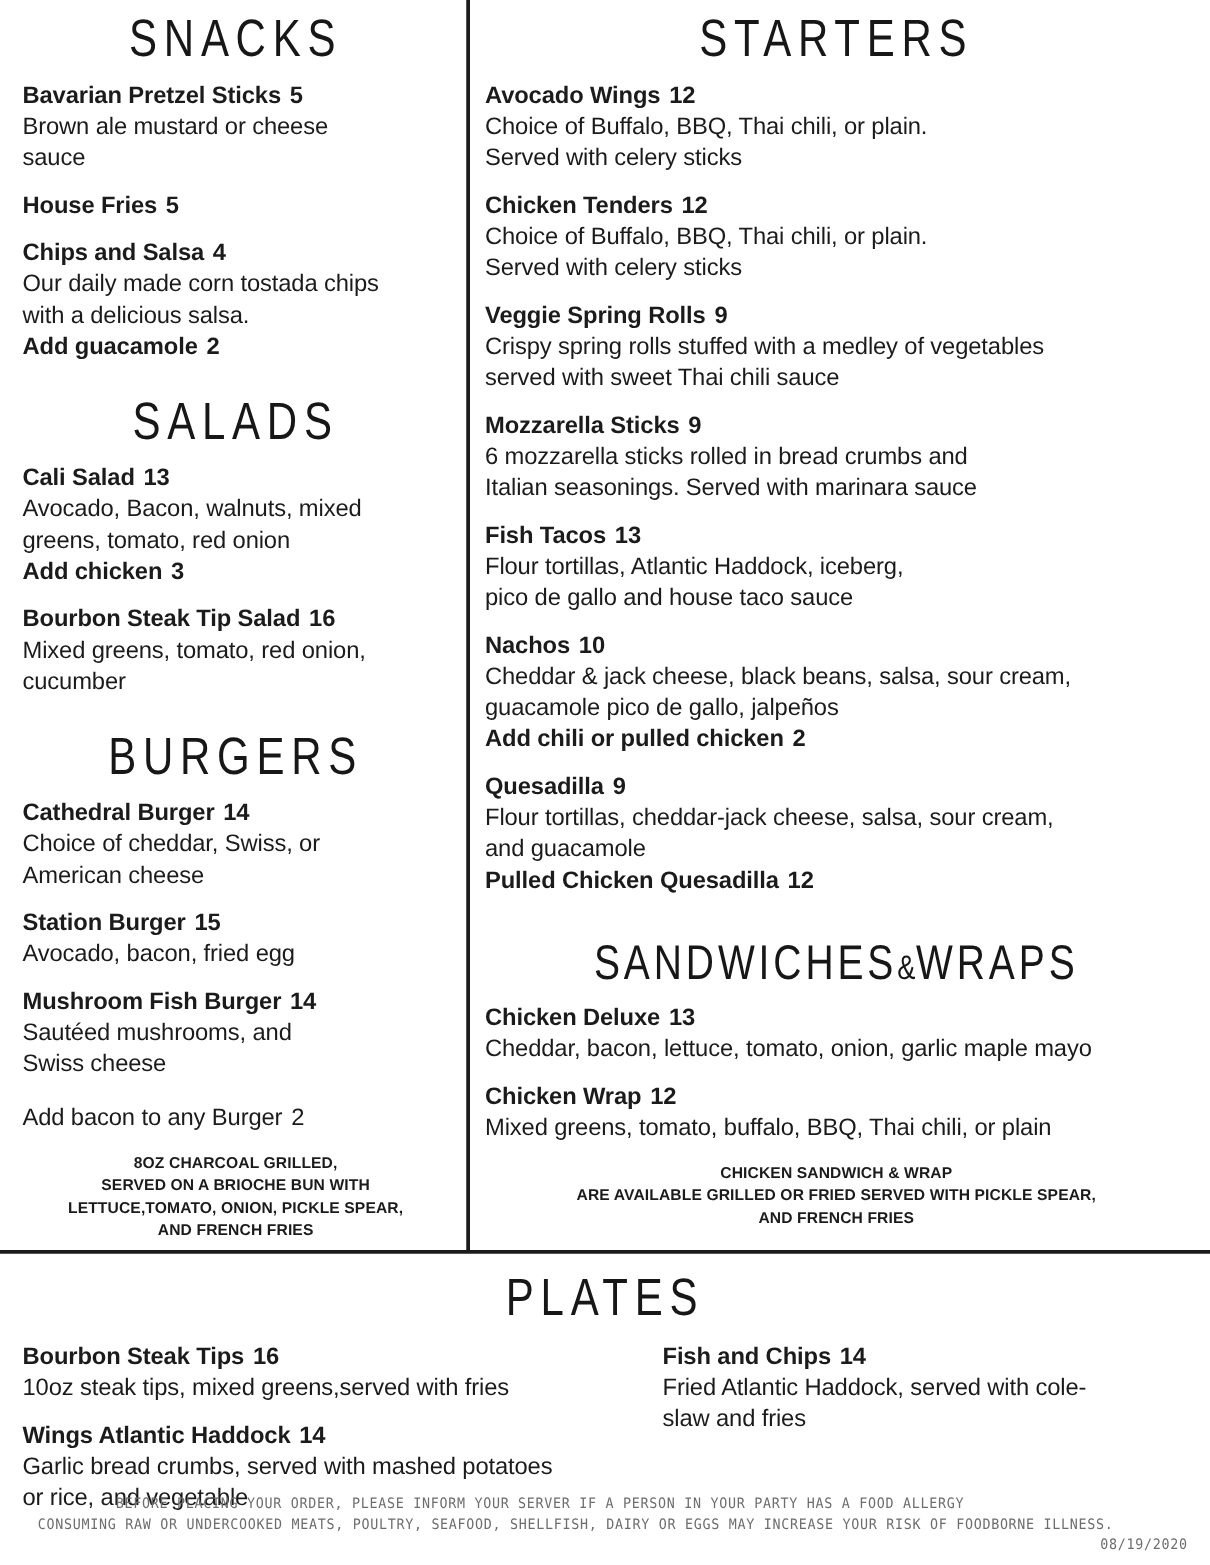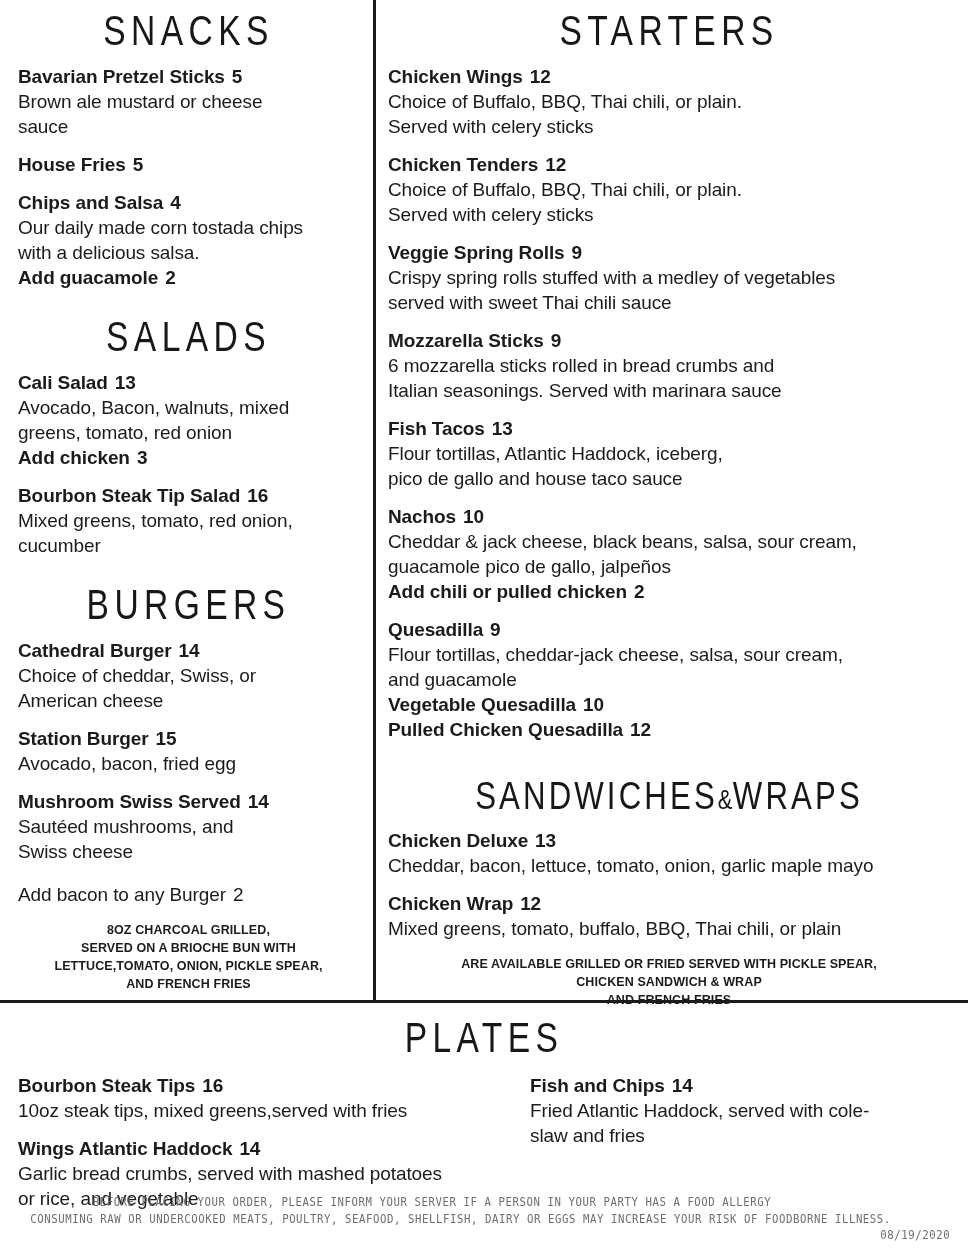--- a/index.html
+++ b/index.html
@@ -240,21 +240,21 @@
           <div class="item-desc">Choice of cheddar, Swiss, or<br>American cheese</div>
         </div>
         <div class="item">
           <div class="item-name">
             <span>Station Burger</span><span class="price">15</span>
           </div>
           <div class="item-desc">Avocado, bacon, fried egg</div>
         </div>
         <div class="item">
           <div class="item-name">
-            <span>Mushroom Swiss Served</span><span class="price">14</span>
+            <span>Mushroom Fish Burger</span><span class="price">14</span>
           </div>
           <div class="item-desc">Sautéed mushrooms, and<br>Swiss cheese</div>
         </div>
       </div>
       <div class="standalone-bold">
         <span>Add bacon to any Burger</span><span class="price">2</span>
       </div>
       <div class="footnote">
         <div>8OZ CHARCOAL GRILLED,</div>
         <div>SERVED ON A BRIOCHE BUN WITH</div>
@@ -264,21 +264,21 @@
     </div>
 
     <div class="col-divider"></div>
 
     <div class="col-right">
 
       <div class="section-heading sh-starters">STARTERS</div>
       <div>
         <div class="item">
           <div class="item-name">
-            <span>Chicken Wings</span><span class="price">12</span>
+            <span>Avocado Wings</span><span class="price">12</span>
           </div>
           <div class="item-desc">Choice of Buffalo, BBQ, Thai chili, or plain.<br>Served with celery sticks</div>
         </div>
         <div class="item">
           <div class="item-name">
             <span>Chicken Tenders</span><span class="price">12</span>
           </div>
           <div class="item-desc">Choice of Buffalo, BBQ, Thai chili, or plain.<br>Served with celery sticks</div>
         </div>
         <div class="item">
@@ -307,23 +307,20 @@
           <div class="item-addon">
             <span>Add chili or pulled chicken</span><span class="price">2</span>
           </div>
         </div>
         <div class="item">
           <div class="item-name">
             <span>Quesadilla</span><span class="price">9</span>
           </div>
           <div class="item-desc">Flour tortillas, cheddar-jack cheese, salsa, sour cream,<br>and guacamole</div>
           <div class="sub-bold">
-            <span>Vegetable Quesadilla</span><span class="price">10</span>
-          </div>
-          <div class="sub-bold">
             <span>Pulled Chicken Quesadilla</span><span class="price">12</span>
           </div>
         </div>
       </div>
 
       <div class="section-heading sh-sandwiches">
         <span>SANDWICHES</span><span class="amp">&amp;</span><span>WRAPS</span>
       </div>
       <div>
         <div class="item">
@@ -333,22 +330,22 @@
           <div class="item-desc">Cheddar, bacon, lettuce, tomato, onion, garlic maple mayo</div>
         </div>
         <div class="item">
           <div class="item-name">
             <span>Chicken Wrap</span><span class="price">12</span>
           </div>
           <div class="item-desc">Mixed greens, tomato, buffalo, BBQ, Thai chili, or plain</div>
         </div>
       </div>
       <div class="footnote">
+        <div>CHICKEN SANDWICH &amp; WRAP</div>
         <div>ARE AVAILABLE GRILLED OR FRIED SERVED WITH PICKLE SPEAR,</div>
-        <div>CHICKEN SANDWICH &amp; WRAP</div>
         <div>AND FRENCH FRIES</div>
       </div>
     </div>
   </div>
 
   <div class="hrule"></div>
 
   <div class="lower">
     <div class="section-heading sh-plates">PLATES</div>
     <div class="plates-cols">

